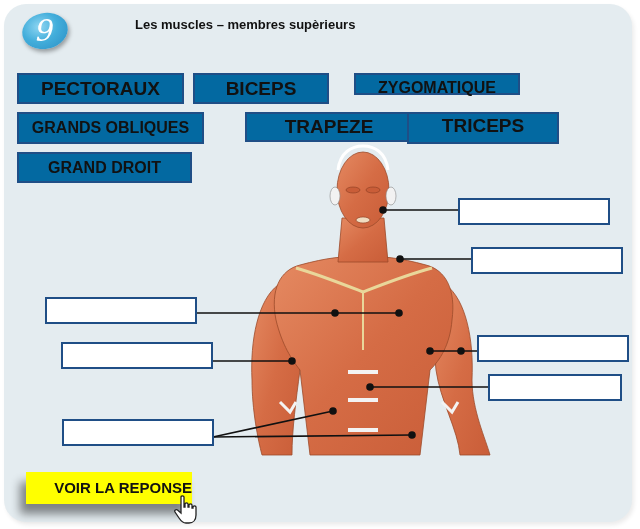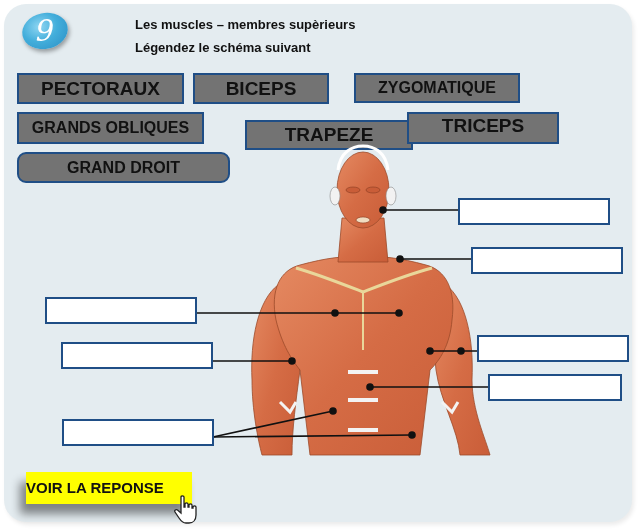--- a/index.html
+++ b/index.html
@@ -3,49 +3,48 @@
 <meta charset="utf-8">
 <style>
   html, body { margin:0; padding:0; }
   body { width:640px; height:529px; background:#ffffff; position:relative; overflow:hidden; font-family:"Liberation Sans", "DejaVu Sans", sans-serif; }
   .panel { position:absolute; left:4px; top:4px; width:628px; height:518px; background:#e4ecf0; border-radius:22px; box-shadow: 2px 3px 4px rgba(0,0,0,0.08); }
   .badge { position:absolute; left:22px; top:13px; width:46px; height:36px; border-radius:50%;
            background: radial-gradient(ellipse at 40% 35%, #8fd6f2 0%, #43aedb 45%, #2b8ec4 100%);
            box-shadow: 1px 3px 4px rgba(0,0,0,0.35); transform: rotate(-12deg); }
   .badge span { position:absolute; left:0; right:0; top:1px; text-align:center; color:#fff; font-style:italic; font-size:29px; font-family:"DejaVu Serif", serif; transform: rotate(12deg); }
   .title { position:absolute; left:99px; top:13px; font-weight:bold; font-size:13px; line-height:23px; color:#111;margin-left:36px; }
-  .word { position:absolute; background:#737373; border:2px solid #1f4e86; box-sizing:border-box; font-weight:bold; color:#111; text-align:center; cursor:pointer; white-space:nowrap; }
+  .word { position:absolute; background:#0369a1; border:2px solid #1f4e86; box-sizing:border-box; font-weight:bold; color:#111; text-align:center; cursor:pointer; white-space:nowrap; }
   .blank { position:absolute; background:#fff; border:2px solid #1f4e86; box-sizing:border-box; }
   .blank input { width:100%; height:100%; border:none; outline:none; background:transparent; padding:0 6px; box-sizing:border-box; font-family:"Liberation Sans", sans-serif; font-size:13px; }
   .figure { position:absolute; left:0; top:0; width:640px; height:529px; pointer-events:none; }
-  .answer-btn { position:absolute; left:26px; top:472px; width:166px; height:32px; background:#ffff00; color:#111; font-weight:bold; font-size:15px; line-height:32px; text-align:left; cursor:pointer;
+  .answer-btn { position:absolute; left:26px; top:472px; width:166px; height:32px; background:#ffff00; color:#111; font-weight:bold; font-size:15px; line-height:32px; text-align:right; cursor:pointer;
                 box-shadow: -6px 10px 10px rgba(0,0,0,0.45); }
   .hand { position:absolute; left:172px; top:494px; width:32px; height:32px; pointer-events:none; }
 </style>
 </head>
 <body>
 
 <div class="panel"></div>
 
 <div class="badge">
   <span>9</span>
 </div>
 
 <div class="title">
   <div>Les muscles – membres supèrieurs</div>
-  <div>Légendez le schéma suivant</div>
 </div>
 
 <div class="word" style="left:17px;top:73px;width:167px;height:31px;font-size:19px;line-height:27px;">PECTORAUX</div>
 <div class="word" style="left:193px;top:73px;width:136px;height:31px;font-size:19px;line-height:27px;">BICEPS</div>
-<div class="word" style="left:354px;top:73px;width:166px;height:30px;font-size:16px;line-height:26px;">ZYGOMATIQUE</div>
+<div class="word" style="left:354px;top:73px;width:166px;height:22px;font-size:16px;line-height:26px;">ZYGOMATIQUE</div>
 <div class="word" style="left:17px;top:112px;width:187px;height:32px;font-size:16px;line-height:28px;">GRANDS OBLIQUES</div>
-<div class="word" style="left:245px;top:112px;width:168px;height:30px;font-size:19px;line-height:26px;margin-top:8px;">TRAPEZE</div>
+<div class="word" style="left:245px;top:112px;width:168px;height:30px;font-size:19px;line-height:26px;">TRAPEZE</div>
 <div class="word" style="left:407px;top:112px;width:152px;height:32px;font-size:19px;line-height:24px;">TRICEPS</div>
-<div class="word" style="left:17px;top:152px;width:213px;height:31px;font-size:16px;line-height:27px;border-radius:9px;">GRAND DROIT</div>
+<div class="word" style="left:17px;top:152px;width:175px;height:31px;font-size:16px;line-height:27px;">GRAND DROIT</div>
 
 <svg class="figure" viewBox="0 0 640 529">
   <defs>
     <linearGradient id="mus" x1="0" y1="0" x2="1" y2="1">
       <stop offset="0" stop-color="#e58a62"></stop>
       <stop offset="0.5" stop-color="#d56c45"></stop>
       <stop offset="1" stop-color="#c95d38"></stop>
     </linearGradient>
   </defs>
   <g>

